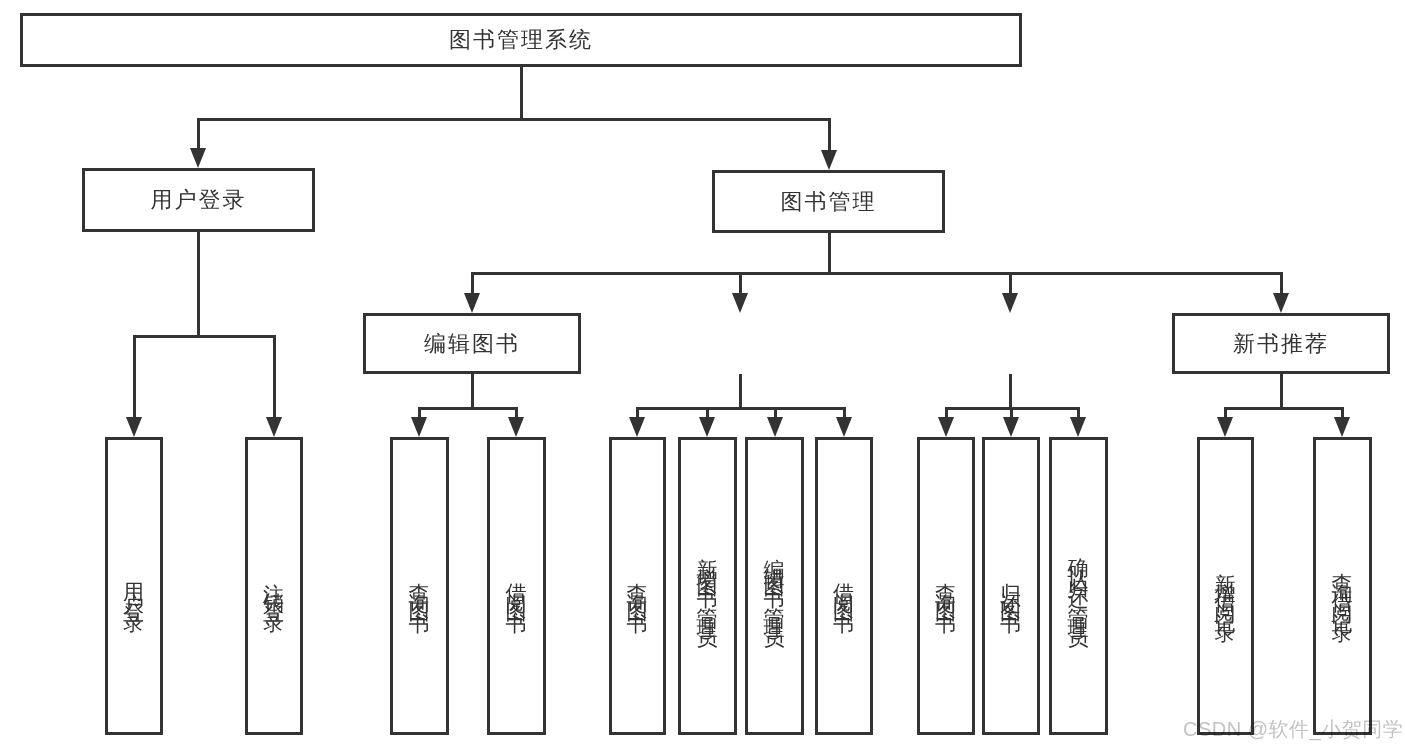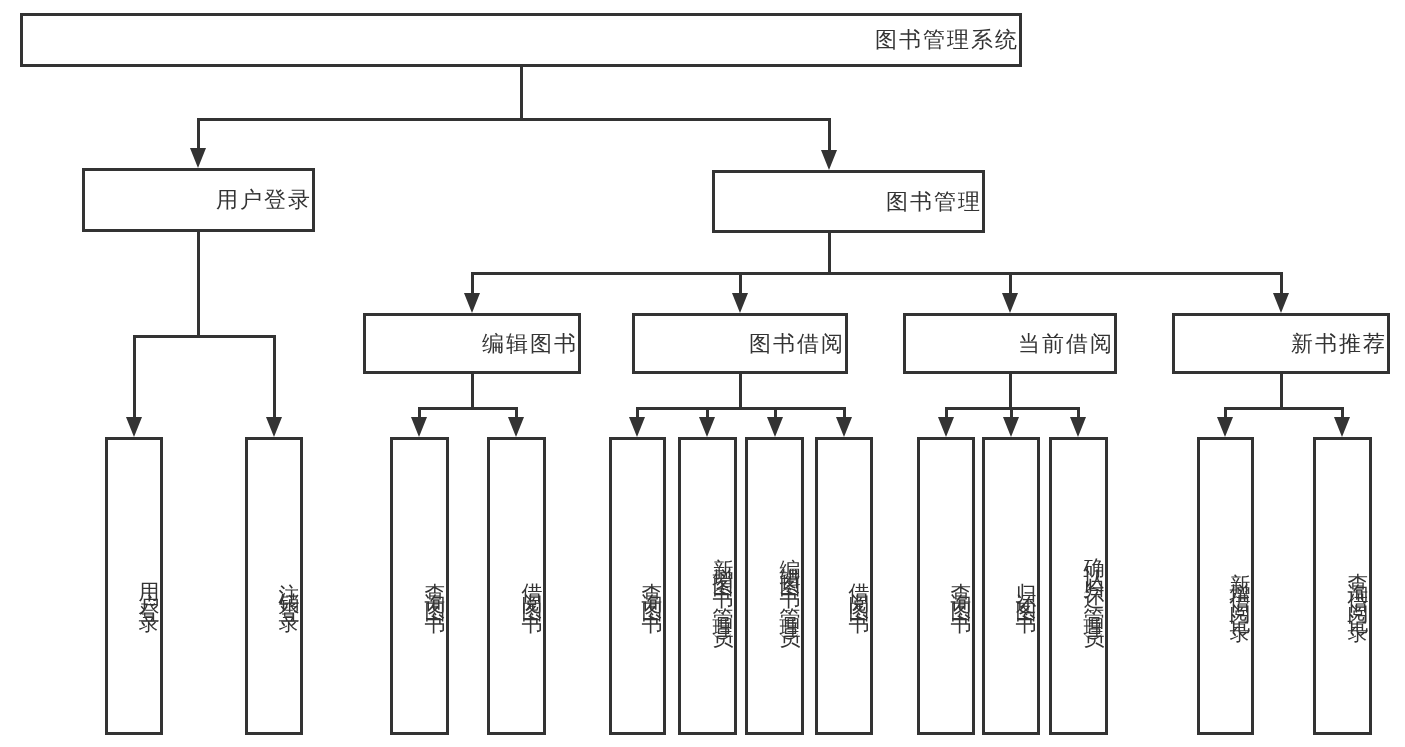--- a/index.html
+++ b/index.html
@@ -22,21 +22,21 @@
     z-index: 1;
   }
   .node {
     position: absolute;
     box-sizing: border-box;
     background: #ffffff;
     border: 3px solid #333333;
     color: #333333;
     display: flex;
     align-items: center;
-    justify-content: flex-end;
+    justify-content: center;
     z-index: 2;
   }
   .node.h span {
     font-size: 22px;
     letter-spacing: 2px;
     white-space: nowrap;
   }
   .node.v span {
     writing-mode: vertical-rl;
     text-orientation: mixed;
@@ -95,32 +95,26 @@
     </g>
   </svg>
 
   <div class="node h" style="left:20px; top:13px; width:1002px; height:54px">
     <span>图书管理系统</span>
   </div>
 
   <div class="node h" style="left:82px; top:168px; width:233px; height:64px">
     <span>用户登录</span>
   </div>
-  <div class="node h" style="left:712px; top:170px; width:273px; height:63px">
+  <div class="node h" style="left:712px; top:170px; width:233px; height:63px">
     <span>图书管理</span>
   </div>
 
   <div class="node h" style="left:363px; top:313px; width:218px; height:61px">
     <span>编辑图书</span>
-  </div>
-  <div class="node h" style="left:632px; top:313px; width:216px; height:61px">
-    <span>图书借阅</span>
-  </div>
-  <div class="node h" style="left:903px; top:313px; width:214px; height:61px">
-    <span>当前借阅</span>
   </div>
   <div class="node h" style="left:1172px; top:313px; width:218px; height:61px">
     <span>新书推荐</span>
   </div>
 
   <div class="node v" style="left:105px; top:437px; width:58px; height:298px">
     <span>用户登录</span>
   </div>
   <div class="node v" style="left:245px; top:437px; width:58px; height:298px">
     <span>注销登录</span>
@@ -156,14 +150,15 @@
     <span>确认归还（管理员）</span>
   </div>
 
   <div class="node v" style="left:1197px; top:437px; width:57px; height:298px">
     <span>新增借阅记录</span>
   </div>
   <div class="node v" style="left:1313px; top:437px; width:59px; height:298px">
     <span>查询借阅记录</span>
   </div>
 
+  <div class="watermark">CSDN @软件_小贺同学</div>
 
 </div>
 
 </body></html>

